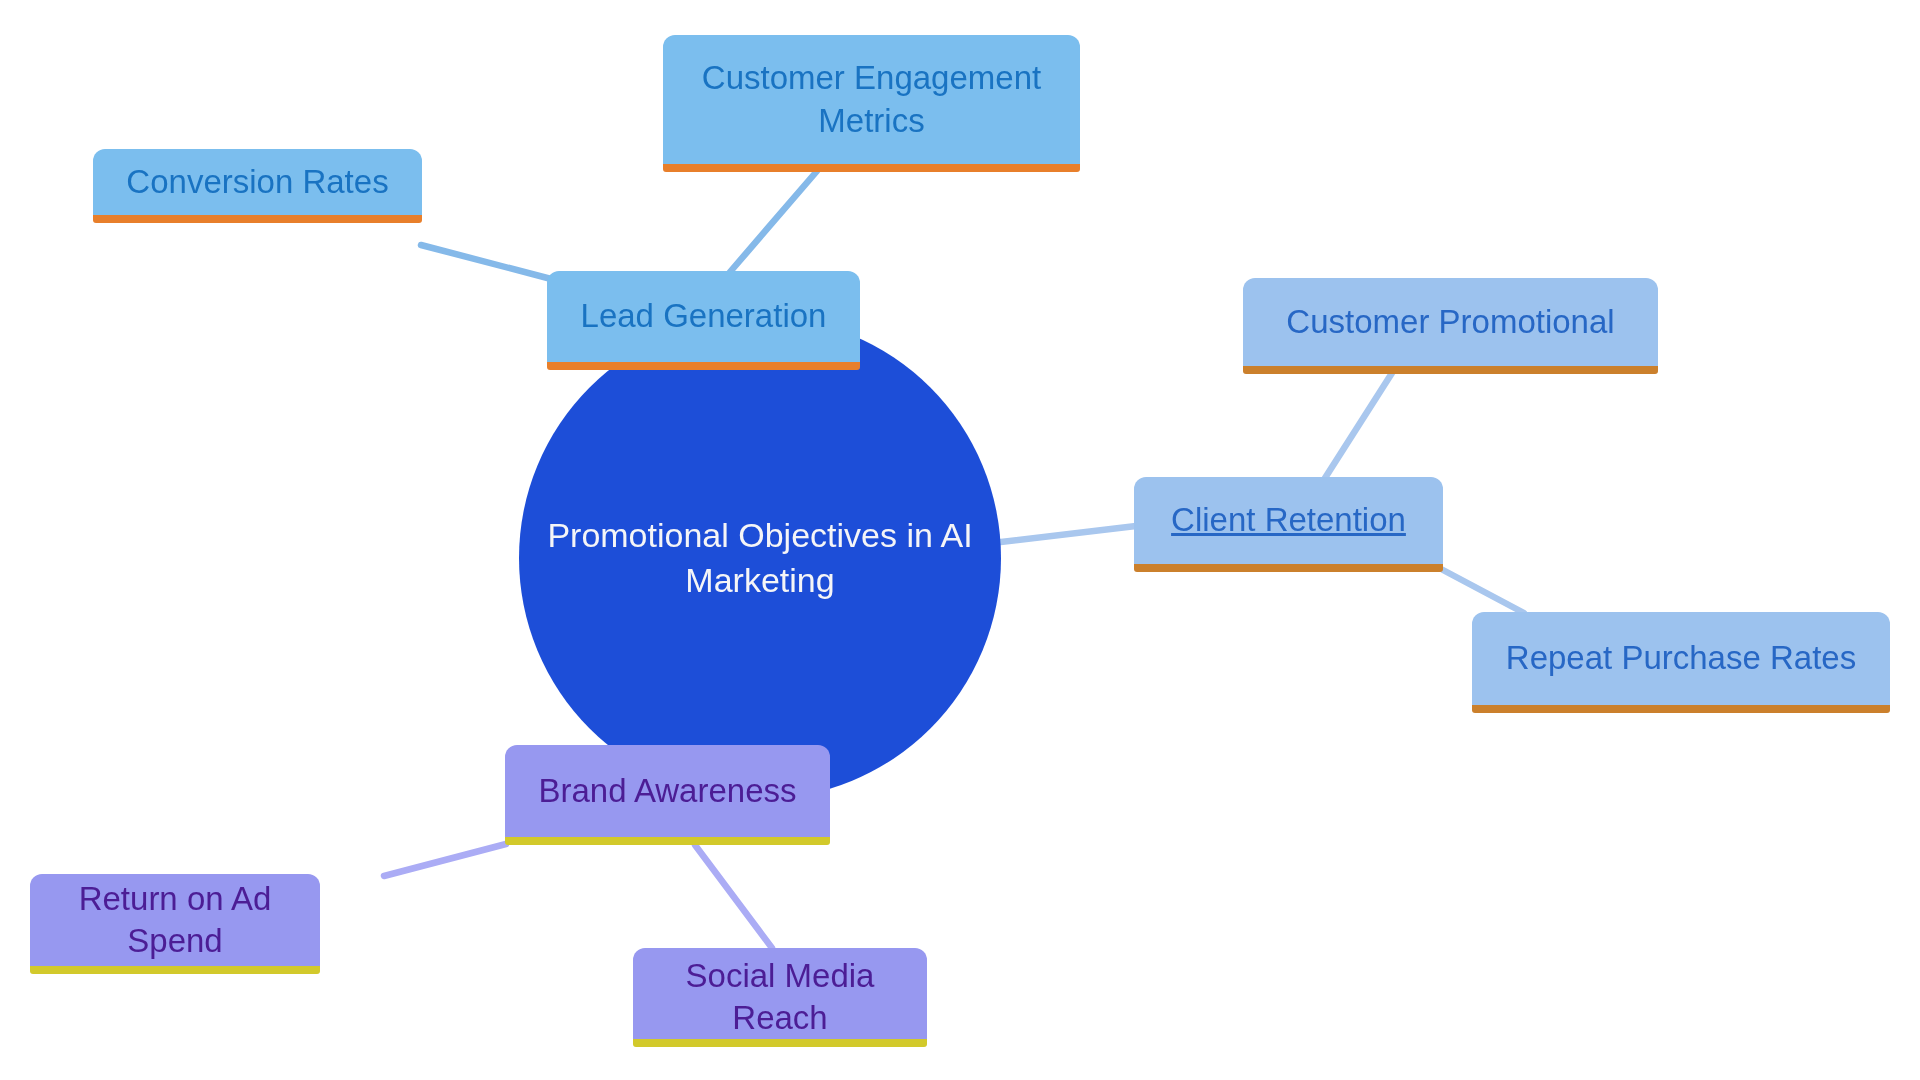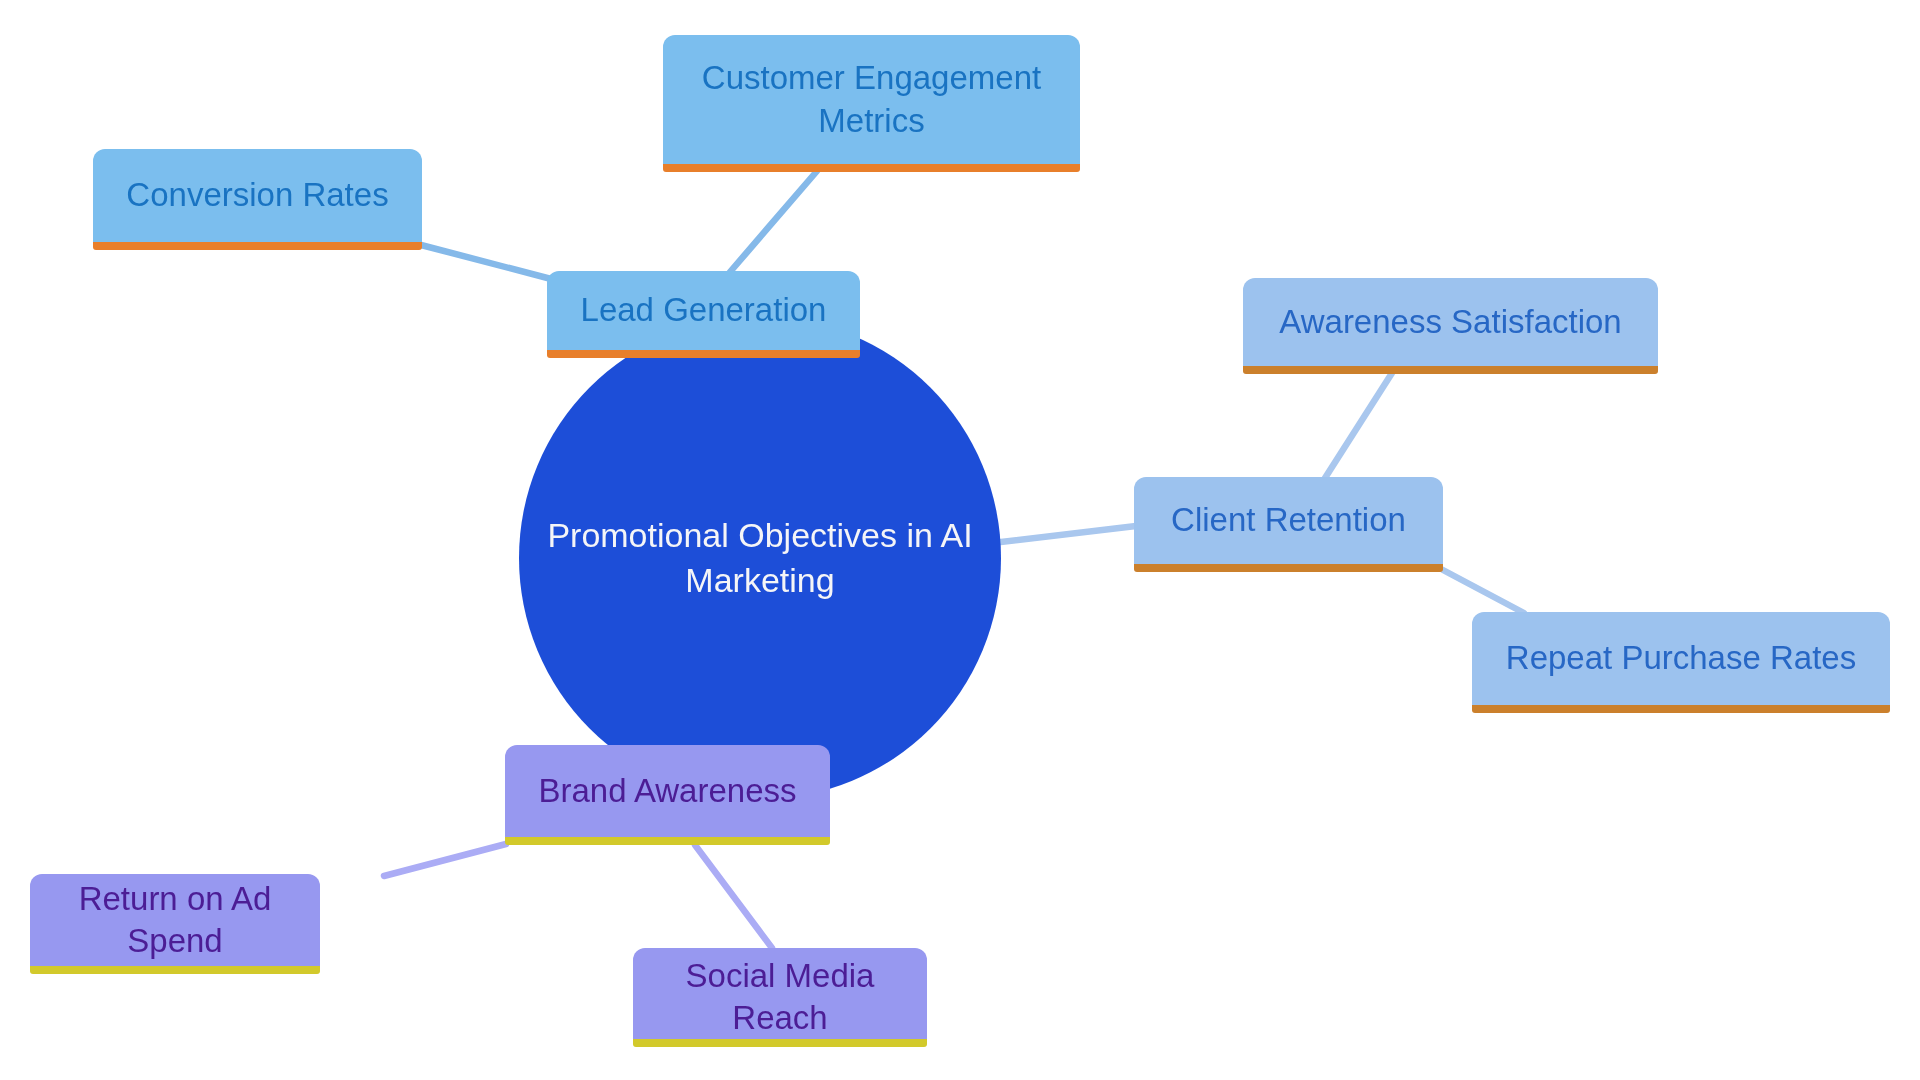--- a/index.html
+++ b/index.html
@@ -50,24 +50,24 @@
     border-radius: 12px 12px 3px 3px;
     font-size: 33px;
     line-height: 1.28;
     padding: 0 16px;
   }
   .blue      { background: #7bbeee; color: #1973c2; border-bottom: 8px solid #e87f2b; }
   .lightblue { background: #9cc2ee; color: #2767c5; border-bottom: 8px solid #cb802c; }
   .purple    { background: #9798f0; color: #4c1d95; border-bottom: 8px solid #d2c92b; }
 
   #n-cem  { left: 663px;  top: 35px;  width: 417px; height: 137px; }
-  #n-cr   { left: 93px;   top: 149px; width: 329px; height: 101px; }
-  #n-lg   { left: 547px;  top: 271px; width: 313px; height: 87px;  }
+  #n-cr   { left: 93px;   top: 149px; width: 329px; height: 74px; }
+  #n-lg   { left: 547px;  top: 271px; width: 313px; height: 99px;  }
   #n-cs   { left: 1243px; top: 278px; width: 415px; height: 96px;  }
-  #n-clr  { left: 1134px; top: 477px; width: 309px; height: 95px;  }
+  #n-clr  { left: 1134px; top: 477px; width: 309px; height: 95px; text-decoration: underline;  }
   #n-rpr  { left: 1472px; top: 612px; width: 418px; height: 101px; }
   #n-ba   { left: 505px;  top: 745px; width: 325px; height: 100px; }
   #n-roas { left: 30px;   top: 874px; width: 290px; height: 100px; }
   #n-smr  { left: 633px;  top: 948px; width: 294px; height: 99px; align-items: flex-end;  }
 </style>
 </head>
 <body>
 
 <div id="canvas">
 
@@ -94,21 +94,21 @@
 
   <div id="n-cr" class="node blue">
     <span>Conversion Rates</span>
   </div>
 
   <div id="n-lg" class="node blue">
     <span>Lead Generation</span>
   </div>
 
   <div id="n-cs" class="node lightblue">
-    <span>Awareness Satisfaction</span>
+    <span>Customer Promotional</span>
   </div>
 
   <div id="n-clr" class="node lightblue">
     <span>Client Retention</span>
   </div>
 
   <div id="n-rpr" class="node lightblue">
     <span>Repeat Purchase Rates</span>
   </div>
 

